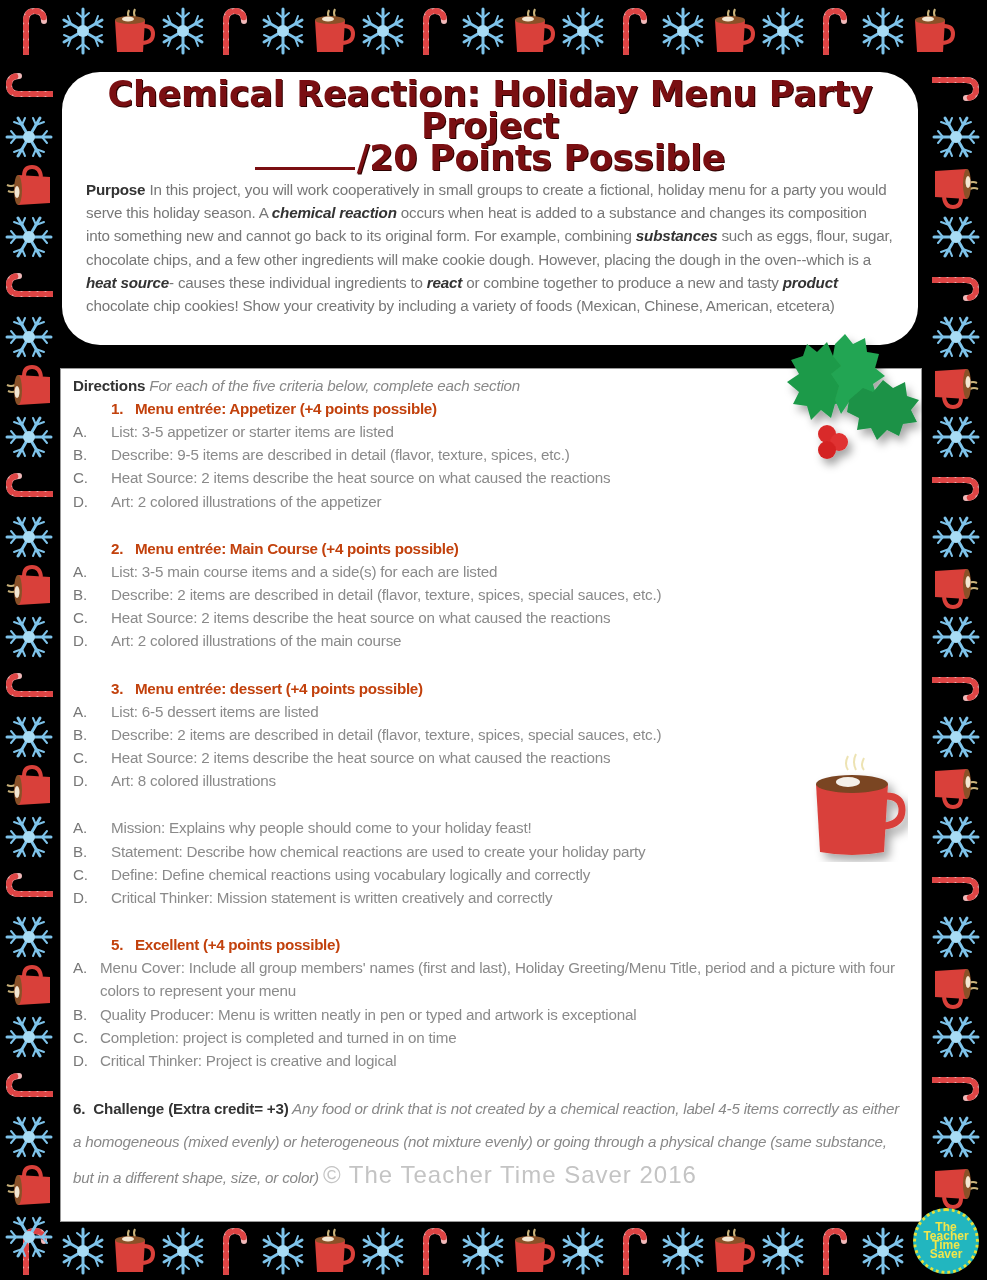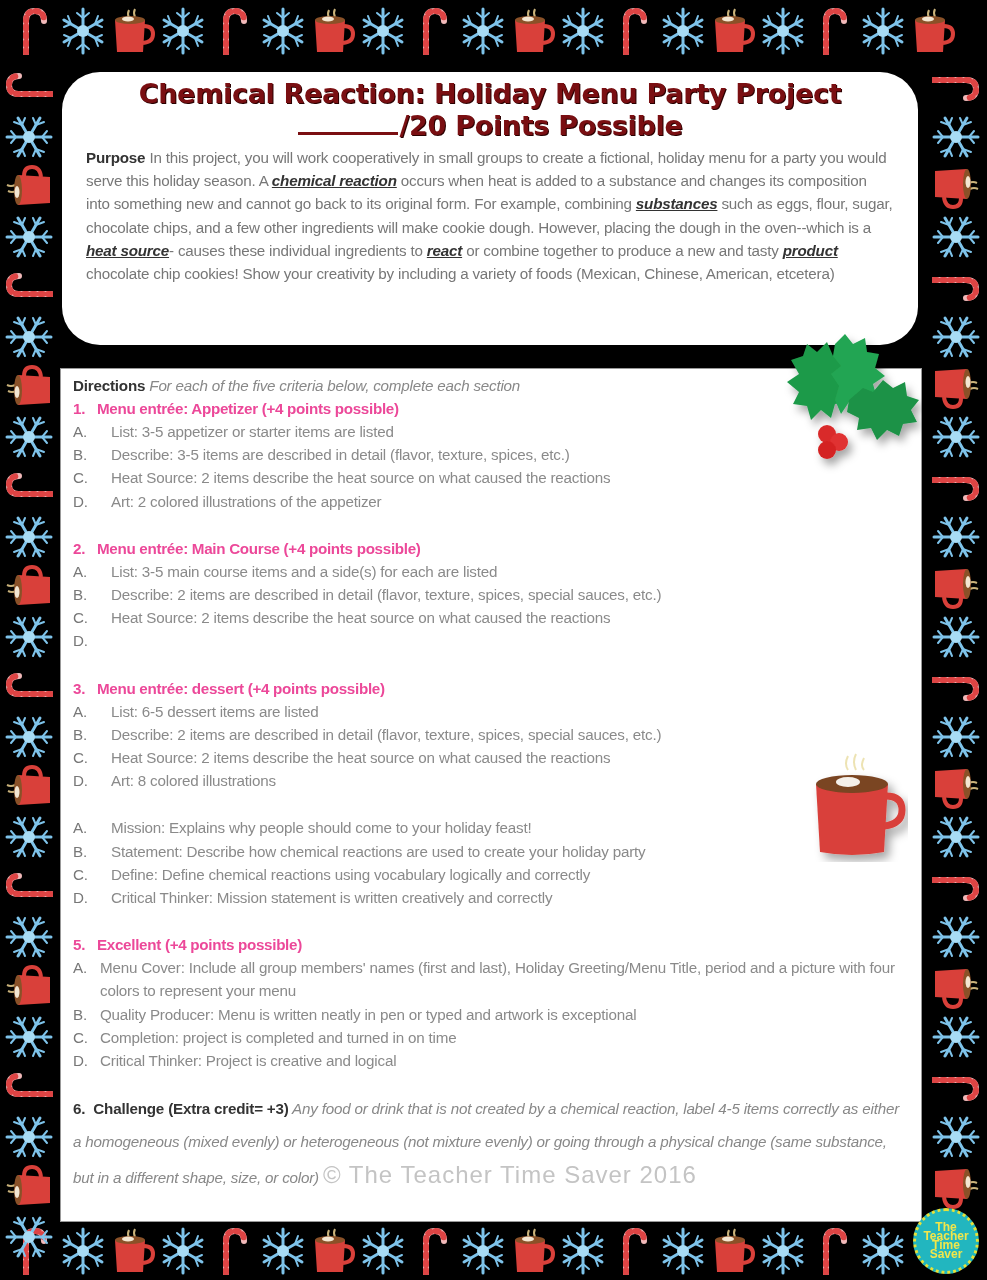--- a/index.html
+++ b/index.html
@@ -15,41 +15,41 @@
   .deco svg { display: block; }
 
   .top-panel {
     position: absolute; left: 62px; top: 72px; width: 856px; height: 273px;
     background: #fff; border-radius: 38px; box-sizing: border-box;
     padding: 4px 24px 0 24px;
   }
   .title {
     text-align: center; color: #7a0f12; font-weight: 900;
     font-family: "DejaVu Sans", sans-serif;
-    font-size: 27px; line-height: 32px; letter-spacing: -0.3px;
+    font-size: 35px; line-height: 32px; letter-spacing: -0.3px;
     text-shadow: 1px 1px 0 #2a0000;
     margin: 2px 0 0 0;
   }
   .title .blank { display: inline-block; width: 100px; border-bottom: 3px solid #7a0f12; height: 22px; vertical-align: baseline; margin-right: 2px; }
   .purpose {
     color: #777; font-size: 15.2px; line-height: 23.2px; margin-top: 4px;
     letter-spacing: -0.2px;
   }
   .purpose b { color: #333; }
-  .purpose .kw { color: #333; font-weight: bold; font-style: italic; text-decoration: underline; }
+  .purpose .kw { color: #333; font-weight: bold; font-style: italic; }
 
   .main-panel {
     position: absolute; left: 60px; top: 368px; width: 862px; height: 854px;
     background: #fff; box-sizing: border-box; padding: 6px 12px 0 12px;
     border: 1px solid #999;
   }
   .directions { font-size: 15.2px; line-height: 22px; color: #888; font-style: italic; letter-spacing: -0.2px; }
   .directions b { color: #333; font-style: normal; }
   .section { margin-bottom: 24px; }
-  .section-head { font-size: 15.2px; line-height: 23px; color: #ec4899; font-weight: bold; letter-spacing: -0.3px; }
+  .section-head { font-size: 15.2px; line-height: 23px; color: #c2410c; font-weight: bold; letter-spacing: -0.3px; margin-left: 38px; }
   .section-head .num { display: inline-block; width: 24px; }
   .item { font-size: 15.2px; line-height: 23.2px; color: #8a8a8a; display: flex; letter-spacing: -0.2px; }
   .item .letter { width: 38px; flex: 0 0 38px; color: #777; }
   .item.narrow .letter { width: 27px; flex: 0 0 27px; }
   .challenge { font-size: 15.2px; line-height: 33px; color: #888; font-style: italic; letter-spacing: -0.2px; }
   .challenge b { color: #333; font-style: normal; }
   .challenge .copy { font-style: normal; color: #c4c4c4; font-size: 24px; letter-spacing: 1px; }
 
   .holly { position: absolute; left: 783px; top: 330px; }
   .cocoa { position: absolute; left: 808px; top: 752px; }
@@ -861,21 +861,21 @@
 
   <div id="sections">
       <div class="section">
         <div class="section-head"><span class="num">1.</span><span>Menu entrée: Appetizer (+4 points possible)</span></div>
         <div class="item">
           <span class="letter">A.</span>
           <span>List: 3-5 appetizer or starter items are listed</span>
         </div>
         <div class="item">
           <span class="letter">B.</span>
-          <span>Describe: 3-5 items are described in detail (flavor, texture, spices, etc.)</span>
+          <span>Describe: 9-5 items are described in detail (flavor, texture, spices, etc.)</span>
         </div>
         <div class="item">
           <span class="letter">C.</span>
           <span>Heat Source: 2 items describe the heat source on what caused the reactions</span>
         </div>
         <div class="item">
           <span class="letter">D.</span>
           <span>Art: 2 colored illustrations of the appetizer</span>
         </div>
       </div>
@@ -888,20 +888,21 @@
         <div class="item">
           <span class="letter">B.</span>
           <span>Describe: 2 items are described in detail (flavor, texture, spices, special sauces, etc.)</span>
         </div>
         <div class="item">
           <span class="letter">C.</span>
           <span>Heat Source: 2 items describe the heat source on what caused the reactions</span>
         </div>
         <div class="item">
           <span class="letter">D.</span>
+          <span>Art: 2 colored illustrations of the main course</span>
         </div>
       </div>
       <div class="section">
         <div class="section-head"><span class="num">3.</span><span>Menu entrée: dessert (+4 points possible)</span></div>
         <div class="item">
           <span class="letter">A.</span>
           <span>List: 6-5 dessert items are listed</span>
         </div>
         <div class="item">
           <span class="letter">B.</span>

